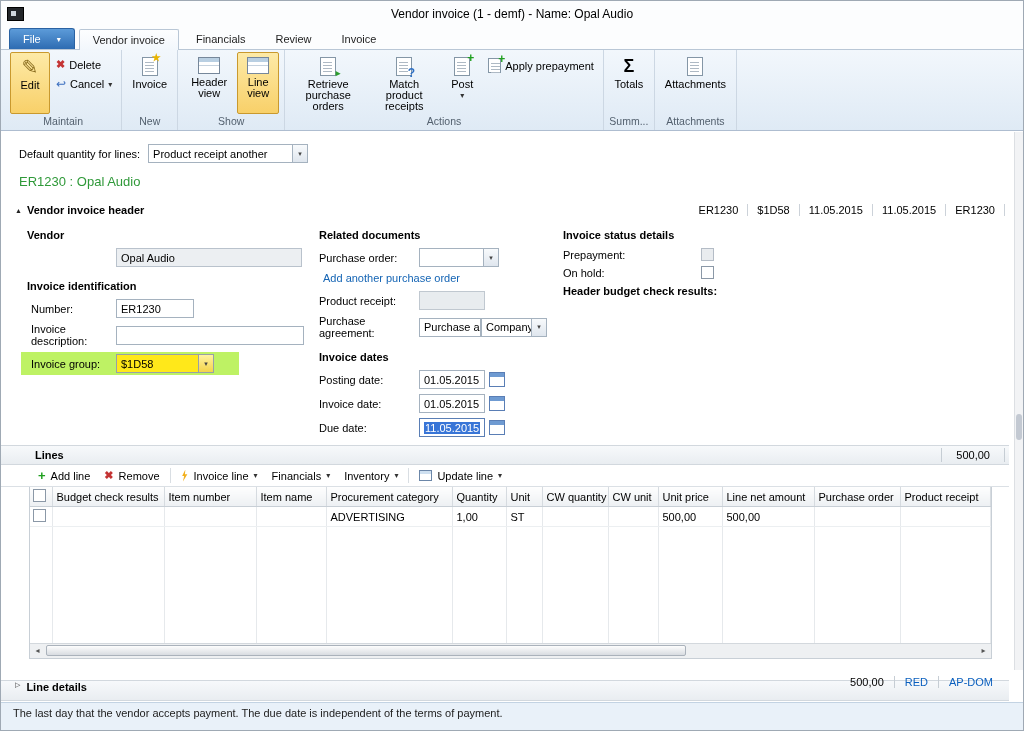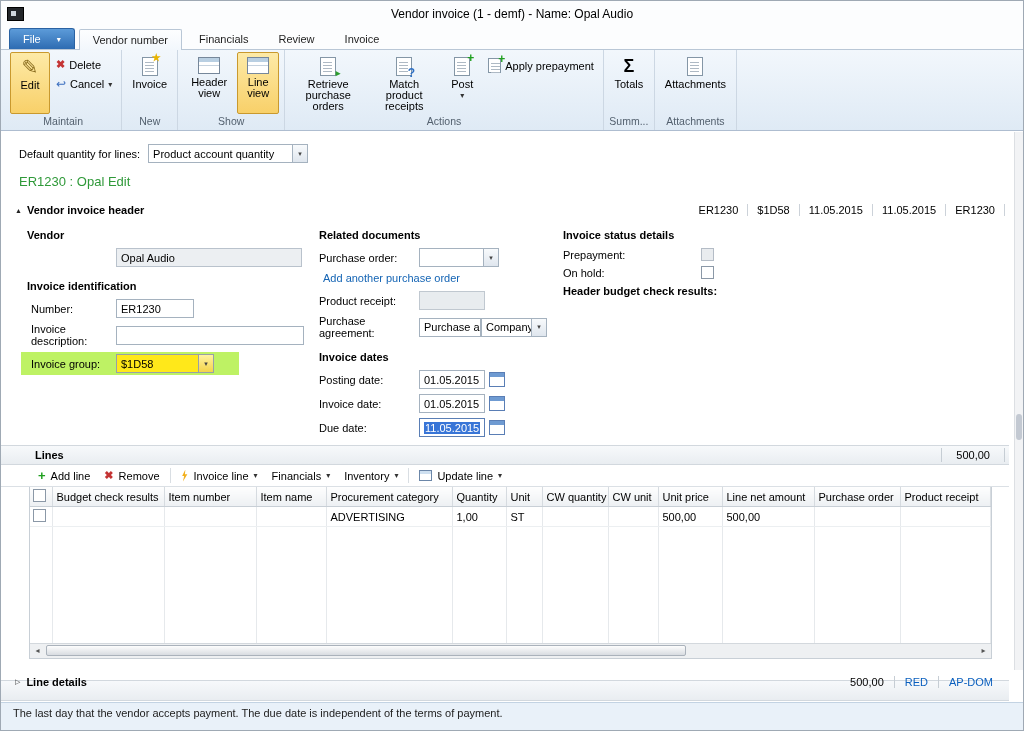--- a/index.html
+++ b/index.html
@@ -106,21 +106,21 @@
   .grid td { height:18px; border-right:1px solid #e6e9ec; padding:1px 4px; white-space:nowrap; overflow:hidden; }
   .grid tr.data td { border-bottom:1px solid #eceff1; }
   .grid tr.filler td { height:116px; }
   .grid .num { text-align:left; }
   .grid .cbcell { padding:2px 3px; }
 
   .hscroll { height:15px; background:#eef0f2; border-top:1px solid #d3d8dd; display:flex; align-items:center; }
   .hs-btn { width:15px; text-align:center; font-size:8px; color:#555; flex:none; cursor:default; }
   .hs-thumb { height:11px; margin:0 1px; background:linear-gradient(#fdfdfd,#d8dce1); border:1px solid #aab2bb; border-radius:2px; width:640px; flex:none; }
 
-  .details-bar { position:absolute; top:548px; left:0; right:14px; height:21px; background:linear-gradient(#f7f9fb,#e9edf1); border-top:1px solid #d2d8de; border-bottom:1px solid #d2d8de; display:flex; align-items:center; padding:0 6px 17px 14px; }
+  .details-bar { position:absolute; top:548px; left:0; right:14px; height:21px; background:linear-gradient(#f7f9fb,#e9edf1); border-top:1px solid #d2d8de; border-bottom:1px solid #d2d8de; display:flex; padding:0 6px 17px 14px; }
   .details-title { font-weight:bold; margin-left:6px; }
   .details-right { margin-left:auto; display:flex; align-items:center; }
   .details-right .dv { padding:0 10px; border-left:1px solid #c6cdd4; }
   .details-right .dv:first-child { border-left:none; }
   .blue-val { color:#0a5fbe; }
 
   .vscroll { position:absolute; right:0; top:0; bottom:32px; width:9px; background:#f2f3f5; border-left:1px solid #dcdfe3; }
   .vscroll .vthumb { position:absolute; left:1px; right:1px; top:282px; height:26px; background:#c3c9d2; border-radius:3px; }
 
   .status-bar { position:absolute; left:0; right:0; bottom:0; height:28px; background:#e9f1f9; border-top:1px solid #c3d3e3; color:#222; padding:4px 0 0 12px; }
@@ -133,21 +133,21 @@
   <div class="titlebar">
     <div class="app-icon"></div>
     <div class="win-title">Vendor invoice (1 - demf) - Name: Opal Audio</div>
   </div>
 
   <div class="tabrow">
     <div class="file-tab">
       <span>File</span>
       <span class="caret">▾</span>
     </div>
-    <div class="tab active">Vendor number</div>
+    <div class="tab active">Vendor invoice</div>
     <div class="tab">Financials</div>
     <div class="tab">Review</div>
     <div class="tab">Invoice</div>
   </div>
 
   <div class="ribbon">
 
     <div class="rgroup">
       <div class="rgroup-content">
         <div class="bigbtn selected">
@@ -248,26 +248,26 @@
       <div class="rgroup-label">Attachments</div>
     </div>
 
   </div>
 
   <div class="content">
 
     <div class="options-row">
       <span>Default quantity for lines:</span>
       <span class="field combo" style="width:160px;">
-        <span>Product account quantity</span>
+        <span>Product receipt another</span>
         <span class="arrow">▾</span>
       </span>
     </div>
 
-    <div class="record-title">ER1230 : Opal Edit</div>
+    <div class="record-title">ER1230 : Opal Audio</div>
 
     <div class="header-section">
       <div class="section-head">
         <span class="tri">▲</span>
         <span class="section-title">Vendor invoice header</span>
         <span class="summary">
           <span class="sv">ER1230</span>
           <span class="sv">$1D58</span>
           <span class="sv">11.05.2015</span>
           <span class="sv">11.05.2015</span>

